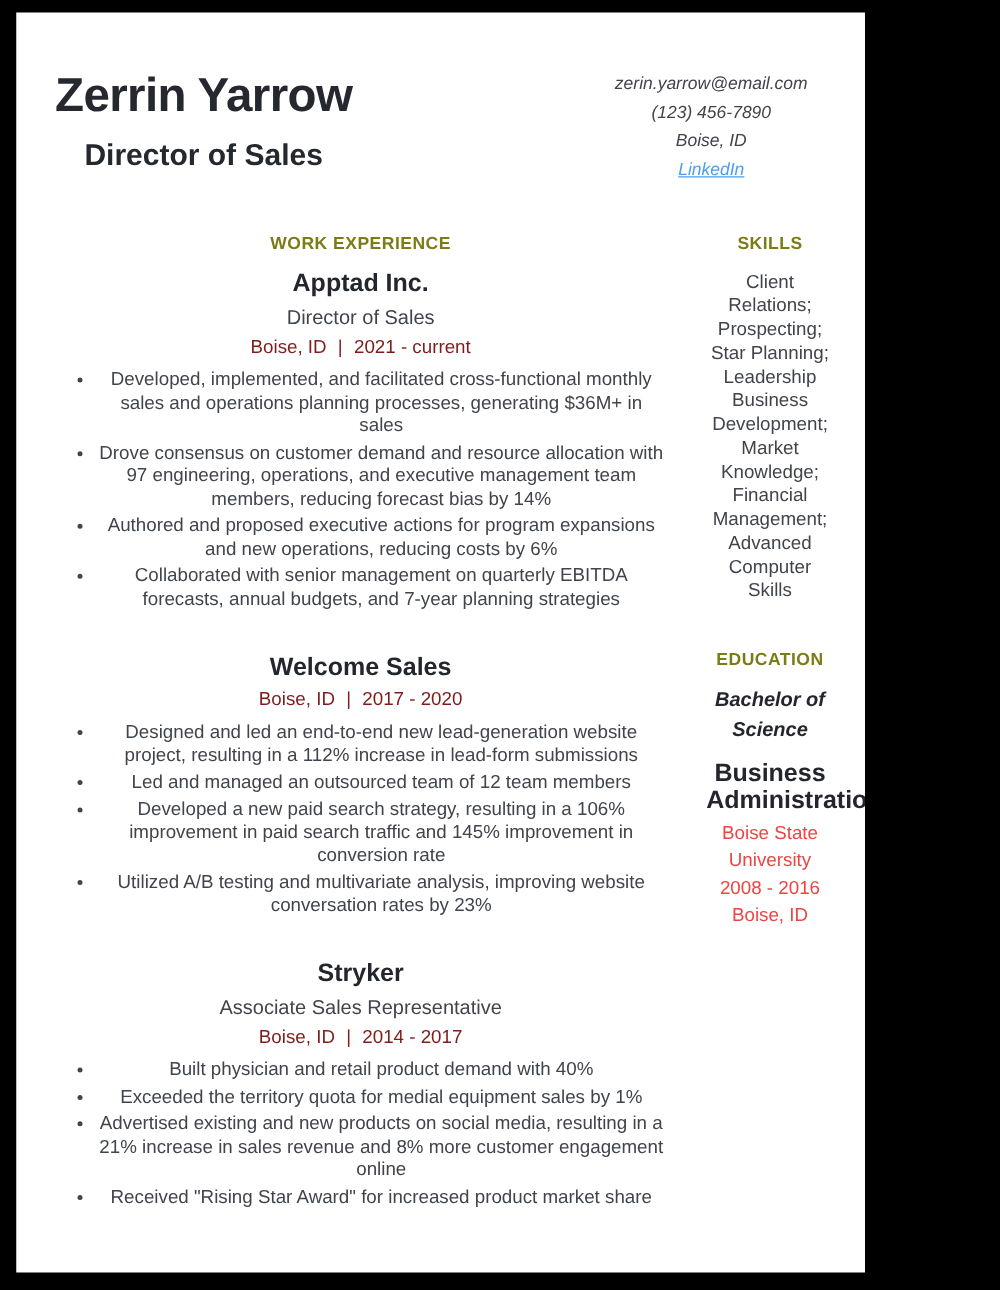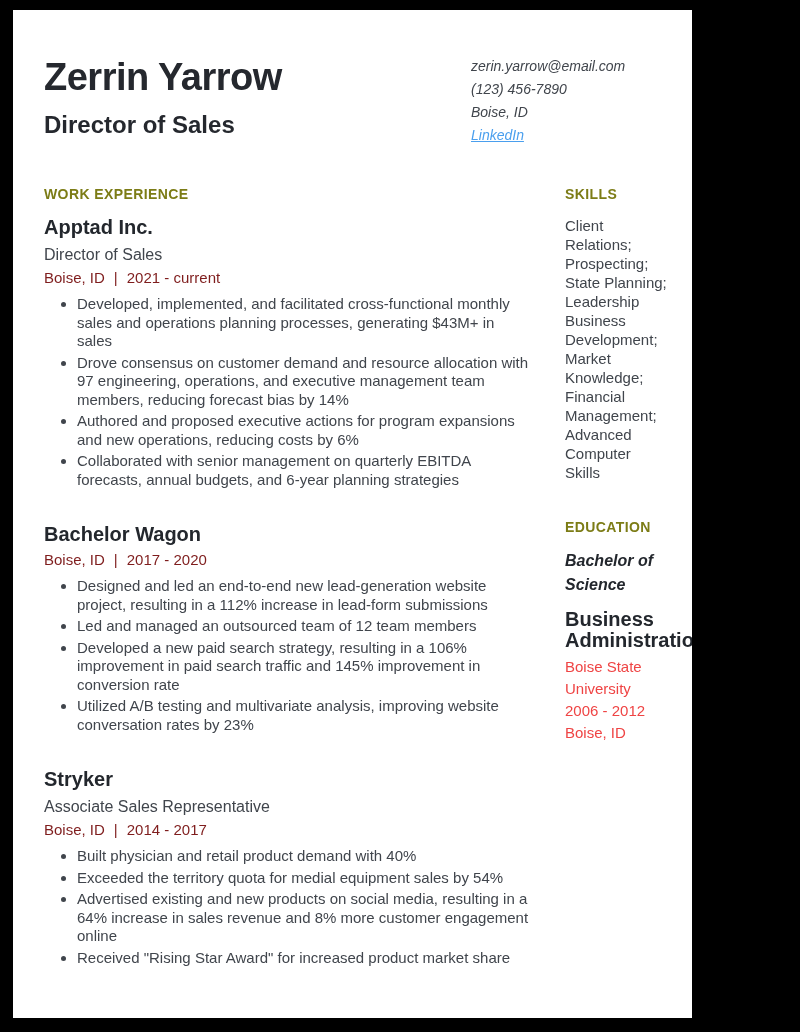--- a/index.html
+++ b/index.html
@@ -10,20 +10,21 @@
     font-family: "Liberation Sans", sans-serif;
     position: relative;
   }
   .page {
     position: absolute;
     left: 13px; top: 10px;
     width: 679px; height: 1008px;
     background: #ffffff;
     padding: 45px 25px 0 31px;
     overflow: hidden;
+    text-align: center;
   }
   
   .header { display: flex; justify-content: space-between; margin-bottom: 40px; }
   .name {
     font-size: 38px; font-weight: 800; letter-spacing: -0.5px;
     color: #25282e; margin: 0; line-height: 44px;
   }
   .candidate-title {
     font-size: 24px; font-weight: 700; color: #25282e;
     margin-top: 12px; line-height: 28px;
@@ -102,68 +103,68 @@
     <div class="left-col">
       <h2 class="section-heading">WORK EXPERIENCE</h2>
 
       <div class="job">
         <h3 class="company">Apptad Inc.</h3>
         <div class="role">Director of Sales</div>
         <div class="meta">
           <span>Boise, ID</span><span class="sep">|</span><span>2021 - current</span>
         </div>
         <ul class="bullets">
-          <li>Developed, implemented, and facilitated cross-functional monthly sales and operations planning processes, generating $43M+ in sales</li>
+          <li>Developed, implemented, and facilitated cross-functional monthly sales and operations planning processes, generating $36M+ in sales</li>
           <li>Drove consensus on customer demand and resource allocation with 97 engineering, operations, and executive management team members, reducing forecast bias by 14%</li>
           <li>Authored and proposed executive actions for program expansions and new operations, reducing costs by 6%</li>
-          <li>Collaborated with senior management on quarterly EBITDA forecasts, annual budgets, and 6-year planning strategies</li>
+          <li>Collaborated with senior management on quarterly EBITDA forecasts, annual budgets, and 7-year planning strategies</li>
         </ul>
       </div>
 
       <div class="job">
-        <h3 class="company">Bachelor Wagon</h3>
+        <h3 class="company">Welcome Sales</h3>
         <div class="meta">
           <span>Boise, ID</span><span class="sep">|</span><span>2017 - 2020</span>
         </div>
         <ul class="bullets">
           <li>Designed and led an end-to-end new lead-generation website project, resulting in a 112% increase in lead-form submissions</li>
           <li>Led and managed an outsourced team of 12 team members</li>
           <li>Developed a new paid search strategy, resulting in a 106% improvement in paid search traffic and 145% improvement in conversion rate</li>
           <li>Utilized A/B testing and multivariate analysis, improving website conversation rates by 23%</li>
         </ul>
       </div>
 
       <div class="job">
         <h3 class="company">Stryker</h3>
         <div class="role">Associate Sales Representative</div>
         <div class="meta">
           <span>Boise, ID</span><span class="sep">|</span><span>2014 - 2017</span>
         </div>
         <ul class="bullets">
           <li>Built physician and retail product demand with 40%</li>
-          <li>Exceeded the territory quota for medial equipment sales by 54%</li>
-          <li>Advertised existing and new products on social media, resulting in a 64% increase in sales revenue and 8% more customer engagement online</li>
+          <li>Exceeded the territory quota for medial equipment sales by 1%</li>
+          <li>Advertised existing and new products on social media, resulting in a 21% increase in sales revenue and 8% more customer engagement online</li>
           <li>Received "Rising Star Award" for increased product market share</li>
         </ul>
       </div>
     </div>
 
     <div class="right-col">
       <div class="skills-section">
         <h2 class="section-heading">SKILLS</h2>
         <div class="skills-text">
-          <div>Client Relations; Prospecting; State Planning;</div>
+          <div>Client Relations; Prospecting; Star Planning;</div>
           <div>Leadership Business Development; Market Knowledge; Financial Management; Advanced Computer Skills</div>
         </div>
       </div>
 
       <div class="education-section">
         <h2 class="section-heading">EDUCATION</h2>
         <div class="degree">Bachelor of Science</div>
         <div class="major">Business Administration</div>
         <div class="edu-line edu-school">Boise State University</div>
-        <div class="edu-line">2006 - 2012</div>
+        <div class="edu-line">2008 - 2016</div>
         <div class="edu-line">Boise, ID</div>
       </div>
     </div>
 
   </div>
 </div>
 
 </body></html>

